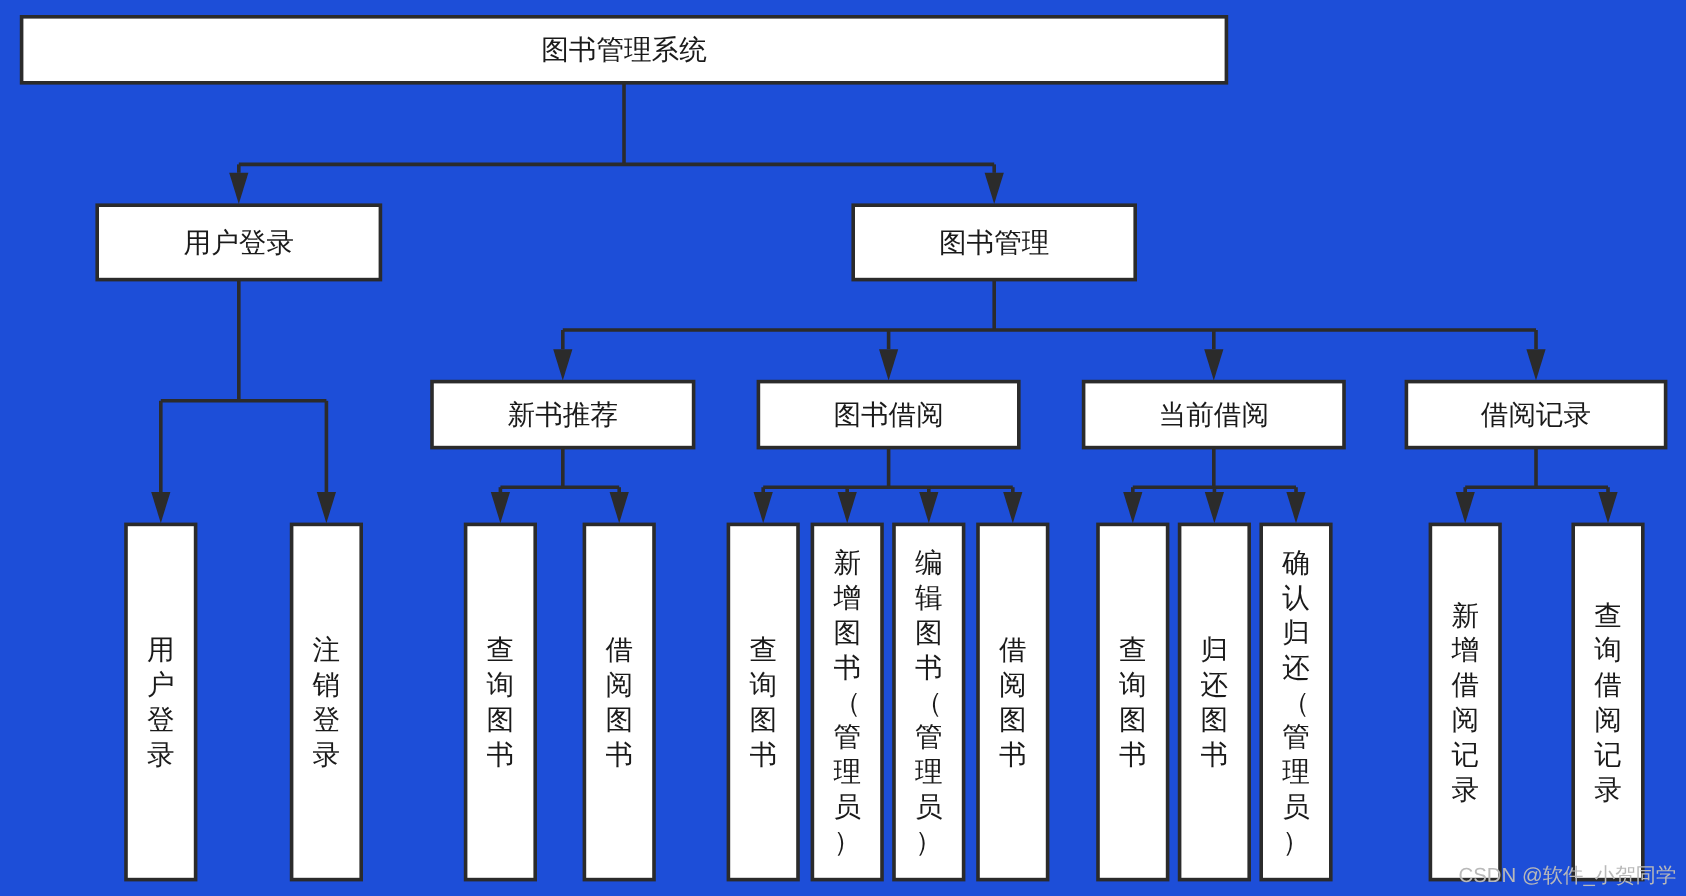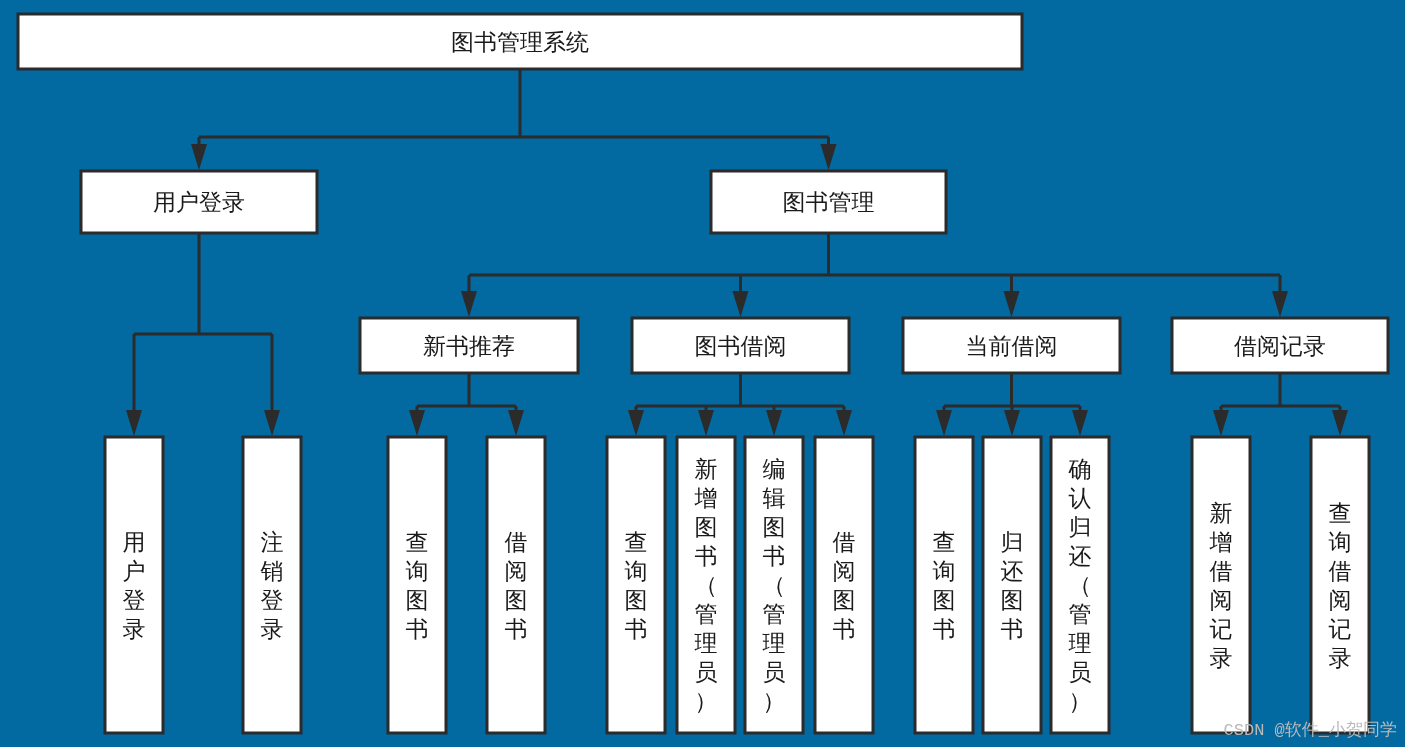--- a/index.html
+++ b/index.html
@@ -11,21 +11,21 @@
   body {
     width: 1405px;
     height: 747px;
     font-family: "Liberation Sans", "DejaVu Sans", sans-serif;
     overflow: hidden;
   }
   #diagram-root {
     position: relative;
     width: 1405px;
     height: 747px;
-    background: #0369a1;
+    background: #1d4ed8;
   }
   svg.diagram-canvas {
     position: absolute;
     left: 0;
     top: 0;
     width: 1405px;
     height: 747px;
     display: block;
   }
   .node-box {
@@ -40,21 +40,21 @@
     stroke-linecap: butt;
   }
   .arrow-head {
     fill: #2b2b2b;
     stroke: none;
   }
   .watermark-text {
     position: absolute;
     right: 8px;
     bottom: 6px;
-    font-family: Liberation Mono, monospace;
+    font-family: Liberation Sans, sans-serif;
     font-size: 17px;
     color: #b9b9b9;
     white-space: nowrap;
     user-select: none;
   }
 </style>
 </head>
 <body>
 
 <div id="diagram-root">

